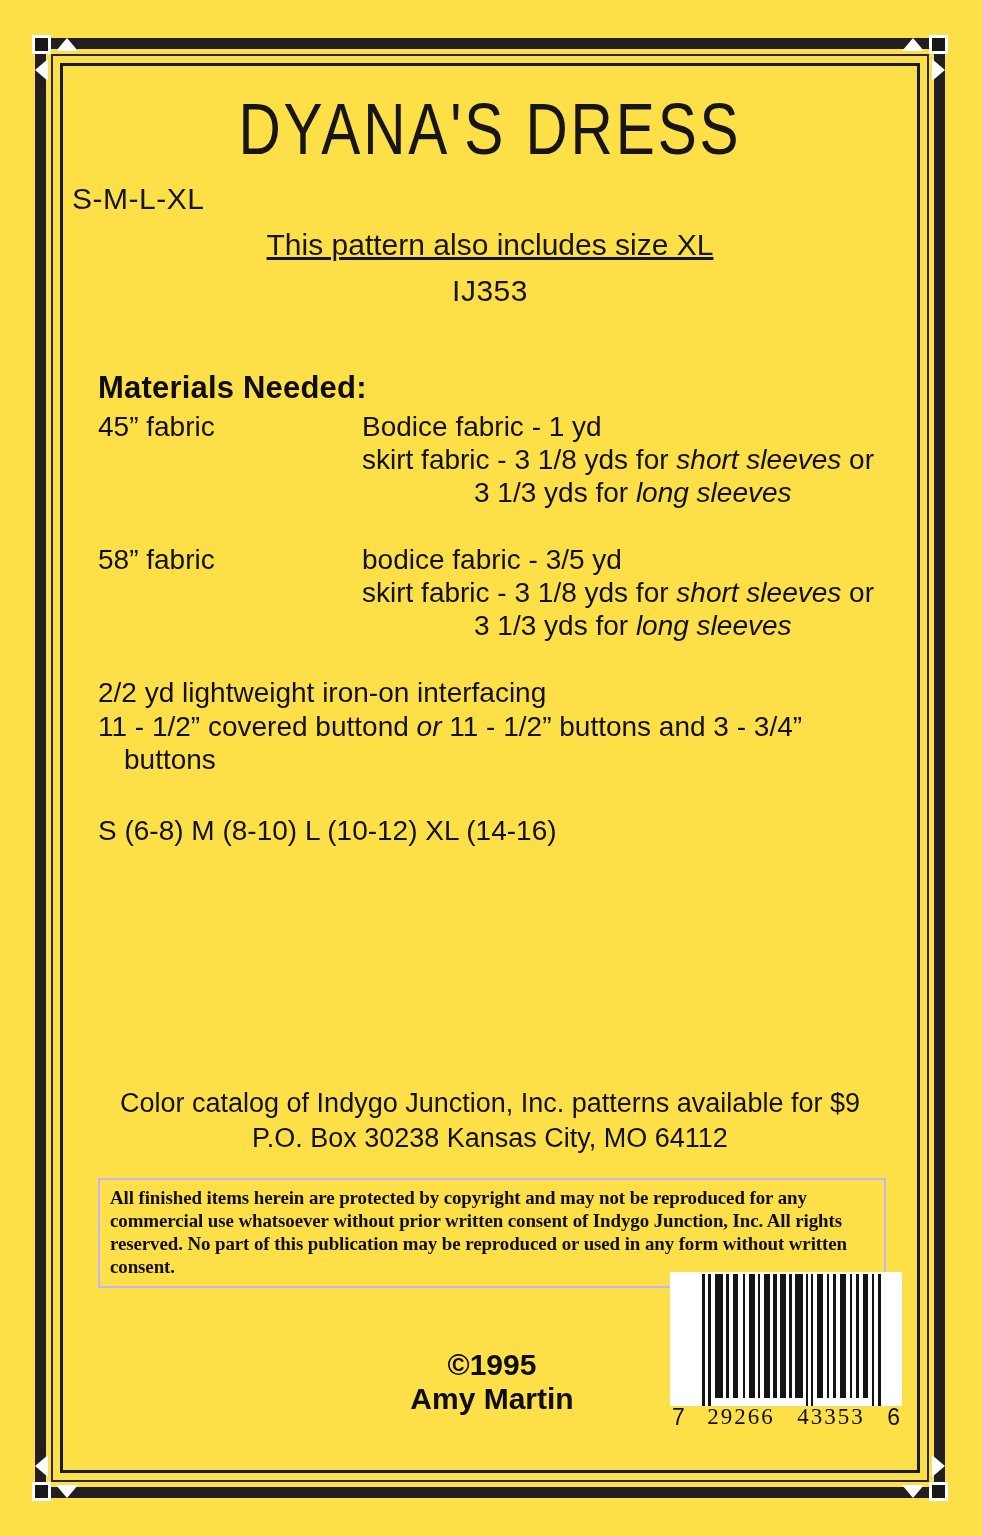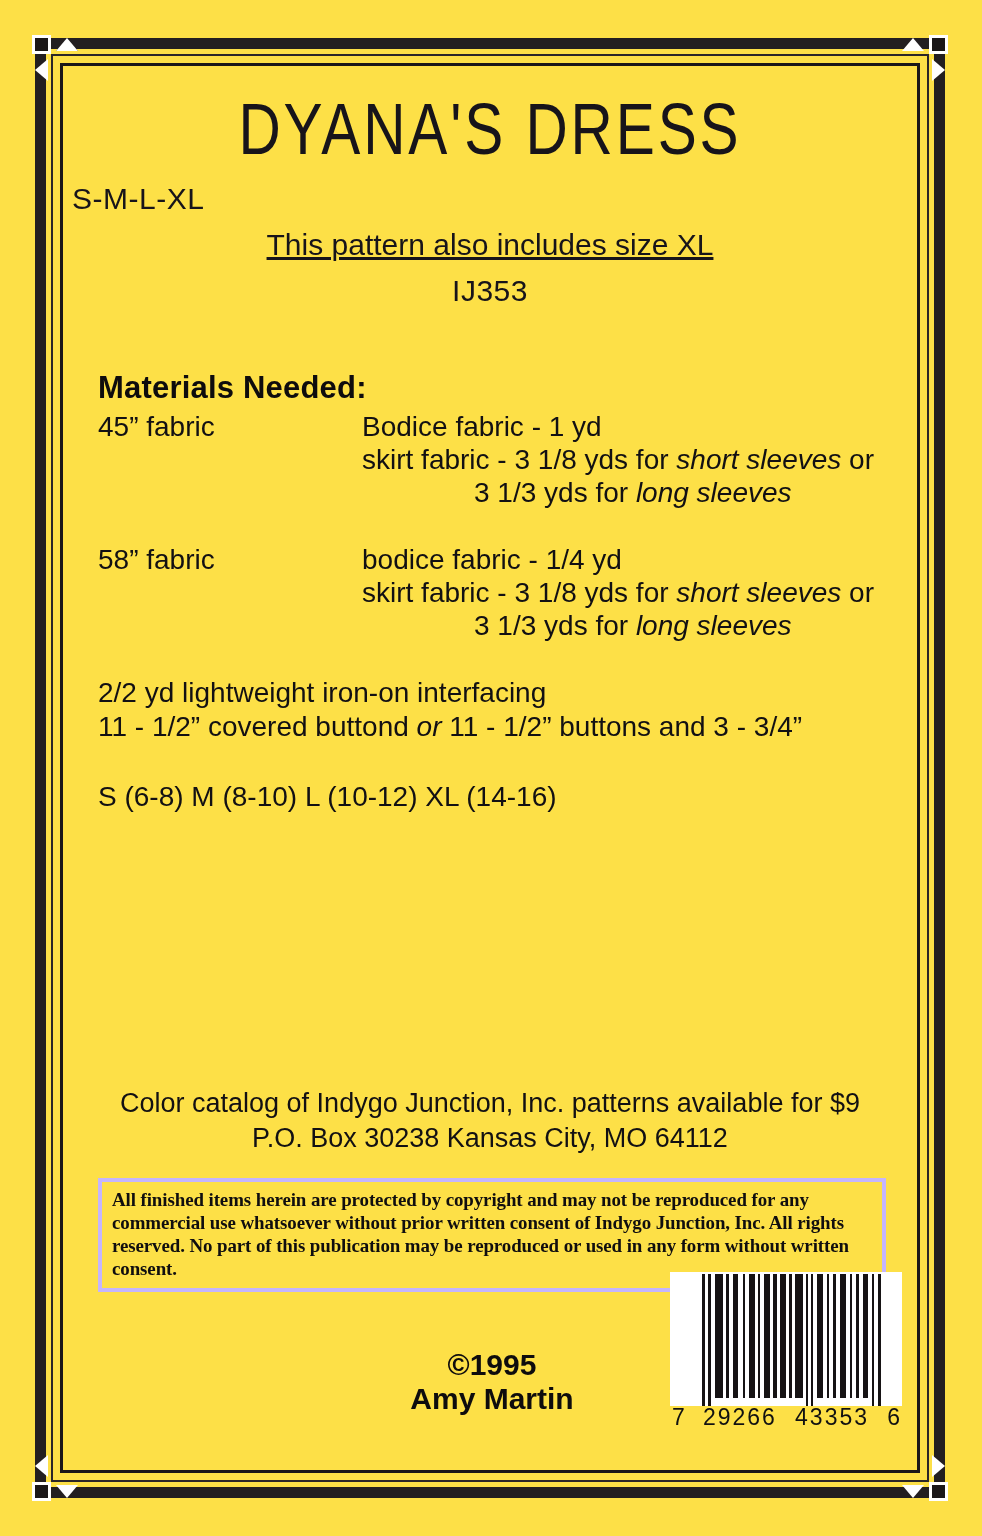--- a/index.html
+++ b/index.html
@@ -230,21 +230,21 @@
     font-size: 27px;
     line-height: 1.28;
     color: #121013;
   }
 
   .copyright-box {
     position: absolute;
     left: 26px;
     right: 22px;
     top: 1102px;
-    border: 4px solid #c4b5fd;
+    border: 2px solid #c4b5fd;
     padding: 6px 10px 8px 10px;
     box-sizing: border-box;
   }
   .copyright-box p {
     margin: 0;
     font-family: "Liberation Serif", serif;
     font-weight: bold;
     font-size: 19.5px;
     line-height: 1.18;
     letter-spacing: -0.1px;
@@ -279,20 +279,21 @@
     display: flex;
     justify-content: space-between;
     font-family: "Liberation Sans", sans-serif;
     font-size: 23px;
     color: #111;
     margin-top: -2px;
     padding: 0 2px;
   }
   .barcode-digits .mid {
     letter-spacing: 2px;
+    font-family: Liberation Serif, serif;
   }
 </style>
 </head>
 <body>
 
 <div class="page">
 
   <div class="frame-outer"></div>
   <div class="frame-mid"></div>
   <div class="frame-inner"></div>
@@ -336,31 +337,32 @@
           <span class="ln">skirt fabric - 3 1/8 yds for <em>short sleeves</em> or</span>
           <span class="ln indent">3 1/3 yds for <em>long sleeves</em></span>
         </div>
       </div>
 
       <div class="blockgap"></div>
 
       <div class="mat-row">
         <div class="mat-label">58” fabric</div>
         <div class="mat-detail">
-          <span class="ln">bodice fabric - 1/4 yd</span>
+          <span class="ln">bodice fabric - 3/5 yd</span>
           <span class="ln">skirt fabric - 3 1/8 yds for <em>short sleeves</em> or</span>
           <span class="ln indent">3 1/3 yds for <em>long sleeves</em></span>
         </div>
       </div>
 
     </div>
 
     <div class="note-lines">
       <div>2/2 yd lightweight iron-on interfacing</div>
       <div>11 - 1/2” covered buttond <em>or</em> 11 - 1/2” buttons and 3 - 3/4”</div>
+      <div class="hang">buttons</div>
     </div>
 
     <div class="sizing">
       <div>S (6-8)   M (8-10)   L (10-12)   XL (14-16)</div>
     </div>
 
     <div class="catalog">
       <div>Color catalog of Indygo Junction, Inc. patterns available for $9</div>
       <div>P.O. Box 30238  Kansas City, MO  64112</div>
     </div>

